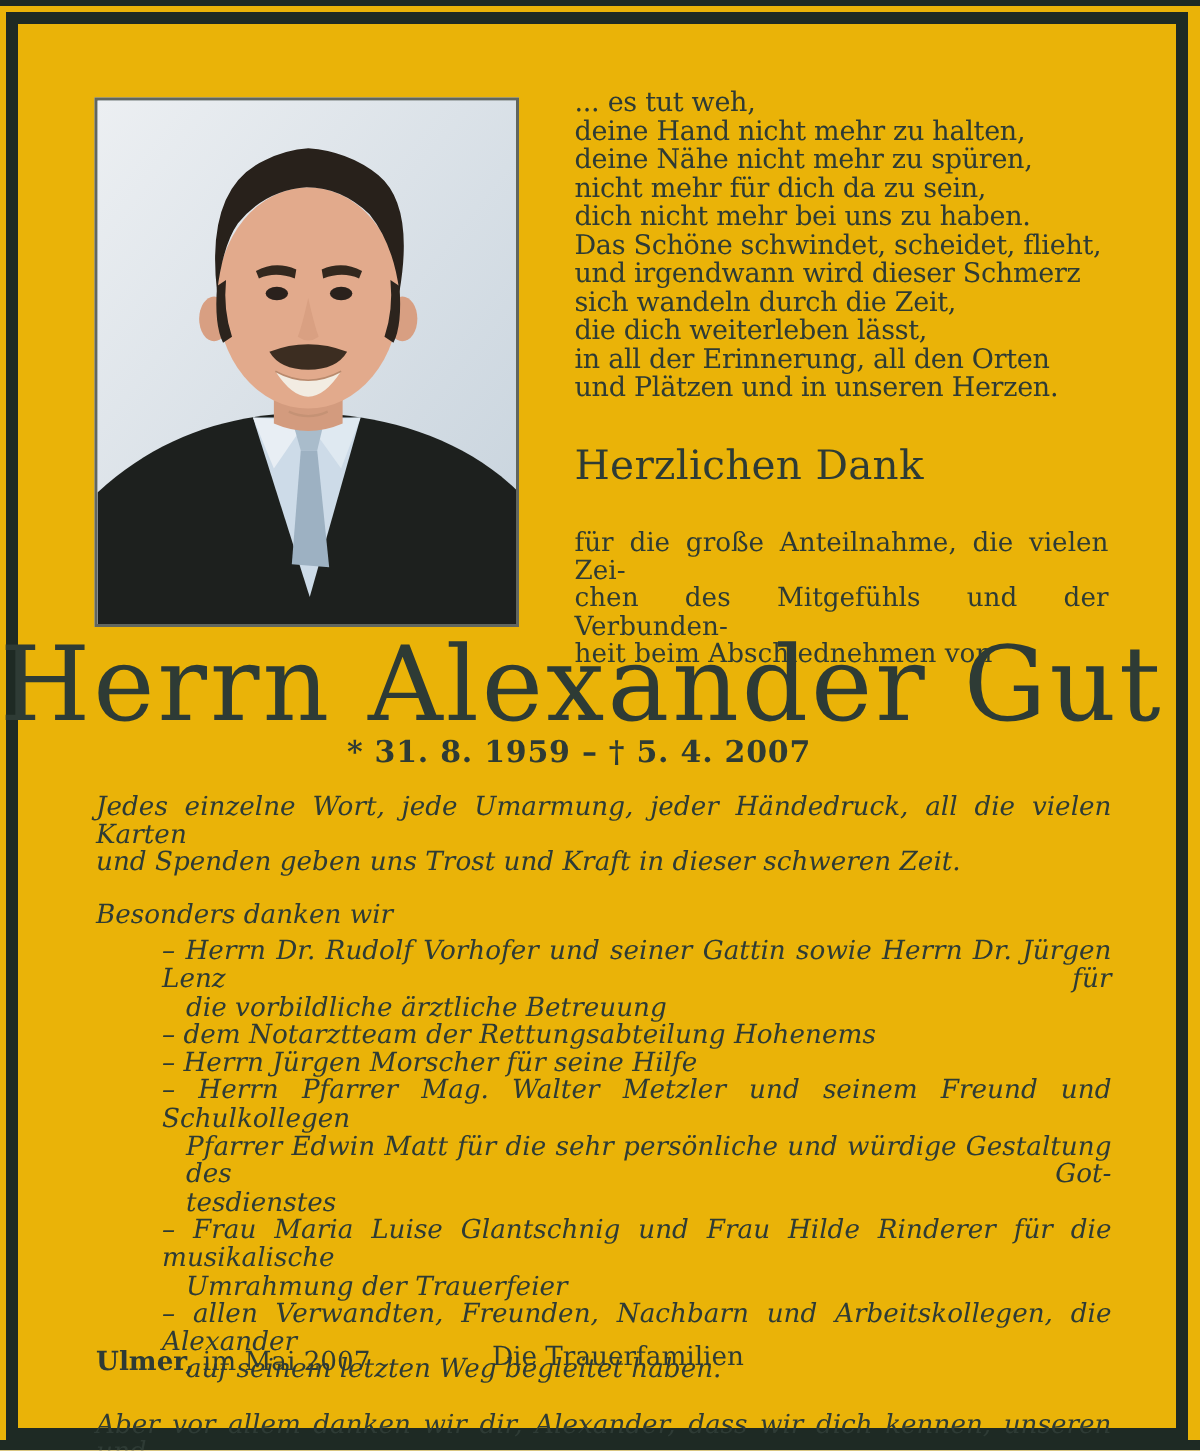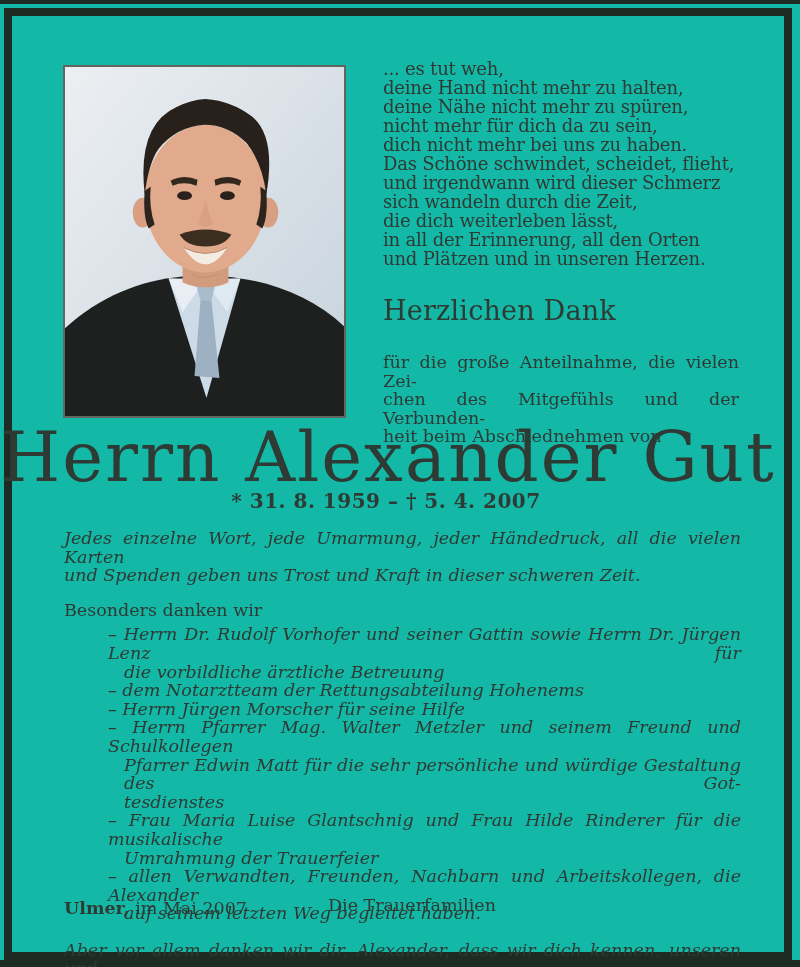--- a/index.html
+++ b/index.html
@@ -1,17 +1,17 @@
 <!DOCTYPE html>
 <html><head>
 <meta charset="utf-8">
 <style>
   html,body { margin:0; padding:0; background:#ffffff; }
   .page {
-    position:relative; width:800px; height:967px; background:#14b8a6;
+    position:relative; width:800px; height:967px; background:#eab308;
     font-family:"DejaVu Serif","Liberation Serif",serif; color:#2e3b35;
     overflow:hidden;
   }
   .top-strip { position:absolute; left:0; top:0; width:800px; height:4px; background:#1e2a24; }
   .bottom-strip { position:absolute; left:0; top:960px; width:800px; height:7px; background:#1e2a24; }
   .frame { position:absolute; left:4px; top:8px; width:772px; height:936px; border:8px solid #1e2a24; }
 
   .photo { position:absolute; left:63px; top:65px; width:283px; height:353px;
            border:2px solid #61665f; box-sizing:border-box; background:#d7dfe7; }
   .photo svg { display:block; width:100%; height:100%; }
@@ -24,21 +24,21 @@
 
   .jl { text-align:justify; text-align-last:justify; }
 
   .name  { position:absolute; left:0; top:427px; width:708px; text-align:center;
            font-size:69px; line-height:60px; letter-spacing:2px; white-space:nowrap; }
   .dates { position:absolute; left:0; top:490px; width:772px; text-align:center;
            font-size:20px; line-height:22px; font-weight:bold; letter-spacing:0.5px; }
 
   .main  { position:absolute; left:64px; top:529px; width:677px; }
   .bline { font-size:17.5px; line-height:18.6px;font-style:italic; }
-  .lead  { margin-top:16px; font-size:17.5px; line-height:18.6px; }
+  .lead  { margin-top:16px; font-size:17.5px; line-height:18.6px;font-style:italic; }
   .list  { margin-top:6px;margin-left:44px; }
   .cont  { padding-left:16px; }
   .closing { margin-top:18px; }
 
   .footer { position:absolute; left:64px; top:895px; width:677px; font-size:17.5px; line-height:20px; }
   .place { position:absolute; left:0; top:3px; }
   .families { position:absolute; left:264px; top:0; }
   .b { font-weight:bold; }
 </style>
 </head>

